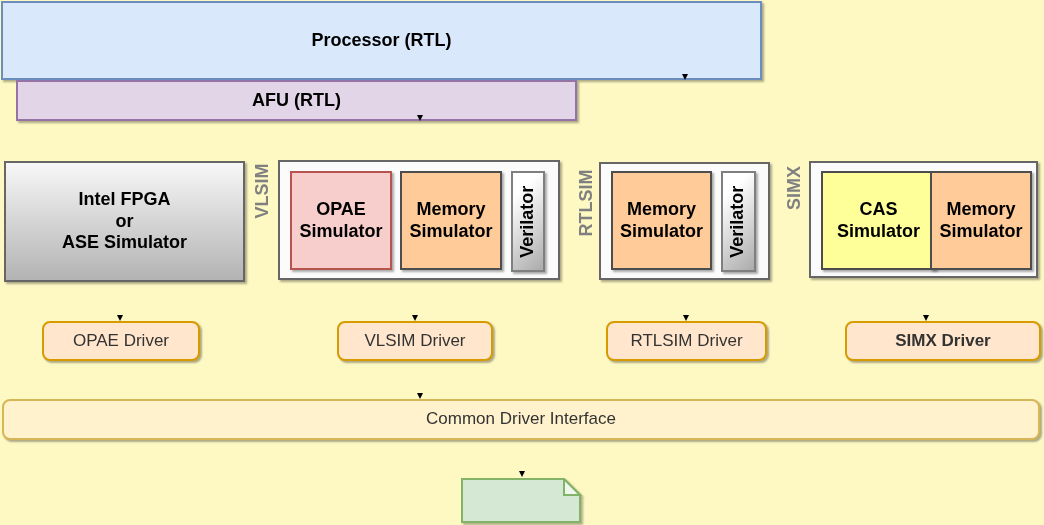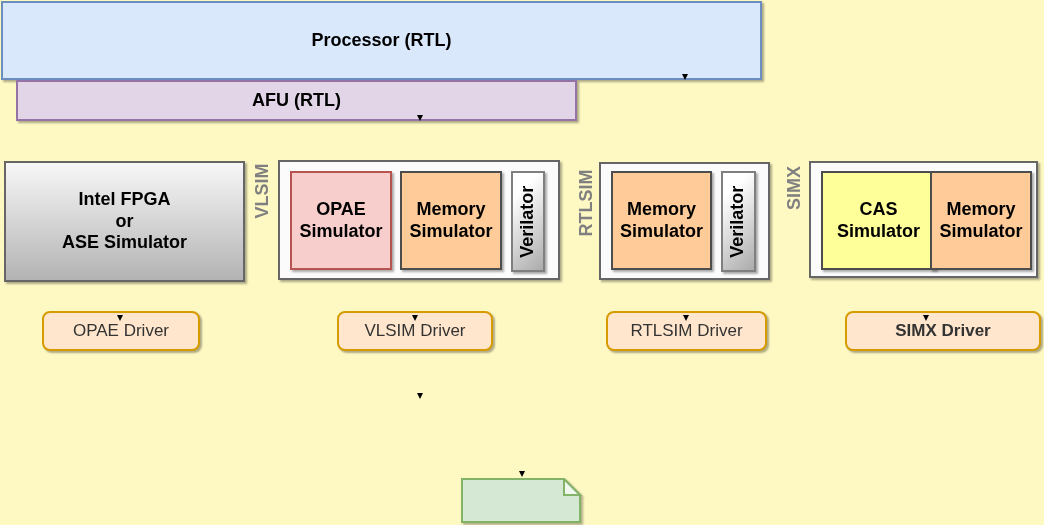--- a/index.html
+++ b/index.html
@@ -43,21 +43,21 @@
   .rot { transform:rotate(-90deg); white-space:nowrap;
     font-weight:bold; font-size:18px; }
 
   .side-label { position:absolute; font-weight:bold; font-size:18px;
     color:#808080; white-space:nowrap;
     transform:translate(-50%,-50%) rotate(-90deg); }
   #vlsim-label  { left:262px; top:191px; }
   #rtlsim-label { left:586px; top:203px; }
   #simx-label   { left:794px; top:188px; }
 
-  .driver { top:311px; height:40px; background:#ffe6cc;
+  .driver { top:321px; height:40px; background:#ffe6cc;
     border:2px solid #d79b00; border-radius:8px;
     font-size:17px; color:#333333; white-space:nowrap; }
   #opae-driver   { left:42px;  width:158px; }
   #vlsim-driver  { left:337px; width:156px; }
   #rtlsim-driver { left:606px; width:161px; }
   #simx-driver   { left:845px; width:196px;font-weight:bold; }
 
   #cdi { left:2px; top:399px; width:1038px; height:41px;
     background:#fff2cc; border:2px solid #d6b656; border-radius:8px;
     font-size:17px; color:#333333; }
@@ -107,20 +107,21 @@
   <div id="cas-sim" class="box bold shadow">CAS
 Simulator</div>
   <div id="simx-mem" class="box bold mem shadow">Memory
 Simulator</div>
 
   <div id="opae-driver" class="box driver shadow">OPAE Driver</div>
   <div id="vlsim-driver" class="box driver shadow">VLSIM Driver</div>
   <div id="rtlsim-driver" class="box driver shadow">RTLSIM Driver</div>
   <div id="simx-driver" class="box driver shadow">SIMX Driver</div>
 
+  <div id="cdi" class="box shadow">Common Driver Interface</div>
 
   <div id="app-note">
     <svg width="121" height="46" viewBox="0 0 121 46">
       <path d="M1,1 L103,1 L119,17 L119,44 L1,44 Z" fill="#d5e8d4" stroke="#82b366" stroke-width="2"></path>
       <path d="M103,1 L103,17 L119,17 Z" fill="#f0f7ef" stroke="#82b366" stroke-width="2"></path>
     </svg>
   </div>
 
   <div class="tick" style="left:682px; top:74px;"></div>
   <div class="tick" style="left:417px; top:115px;"></div>

